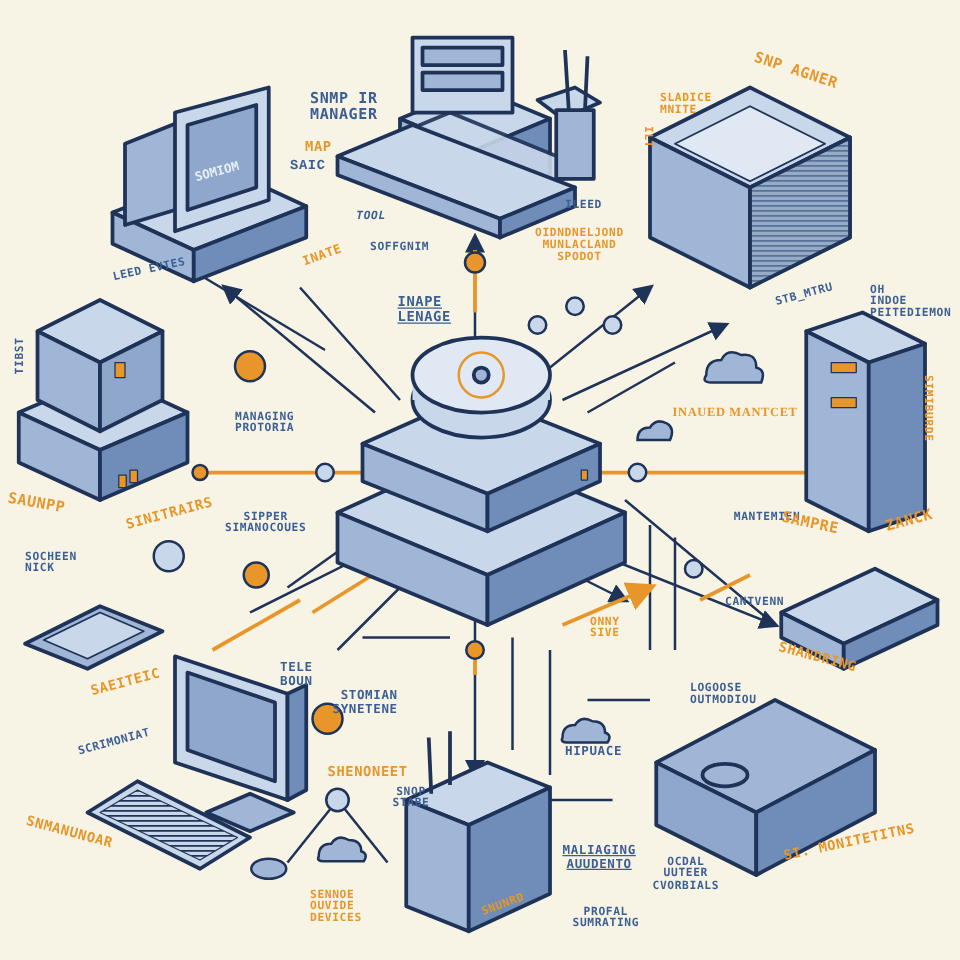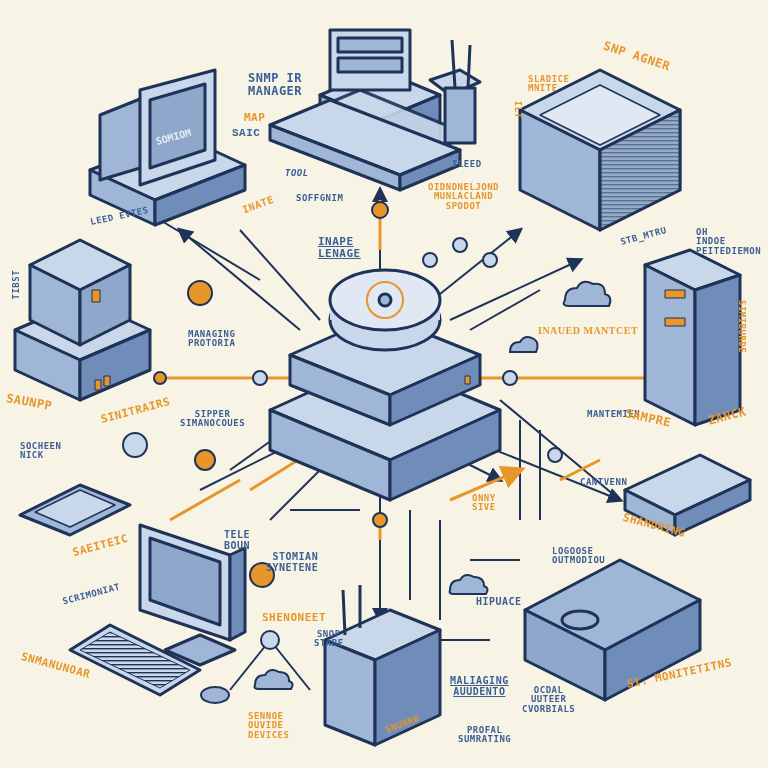--- a/index.html
+++ b/index.html
@@ -242,21 +242,21 @@
 <div class="lbl blue s10 c" style="left:224px;top:530px;text-align:right;">TELE
 BOUN</div>
 <div class="lbl blue s10 c" style="left:266px;top:552px;text-align:right;">STOMIAN
 SYNETENE</div>
 <div class="lbl orange s9" style="left:472px;top:494px;">ONNY
 SIVE</div>
 <div class="lbl blue s9" style="left:552px;top:547px;">LOGOOSE
 OUTMODIOU</div>
 <div class="lbl orange s11" style="left:622px;top:520px;transform:rotate(15deg);">SHANDRING</div>
 <div class="lbl blue s9" style="left:62px;top:590px;transform:rotate(-15deg);">SCRIMONIAT</div>
-<div class="lbl blue s10" style="left:476px;top:597px;">HIPUACE</div>
+<div class="lbl blue s10" style="left:452px;top:597px;">HIPUACE</div>
 <div class="lbl orange s11" style="left:262px;top:612px;">SHENONEET</div>
 <div class="lbl blue s9 c" style="left:278px;top:630px;padding-left:36px;">SNOP
 STABE</div>
 <div class="lbl orange s9" style="left:248px;top:712px;">SENNOE
 OUVIDE
 DEVICES</div>
 <div class="lbl orange s11" style="left:20px;top:660px;transform:rotate(15deg);">SNMANUNOAR</div>
 <div class="lbl blue s10 c" style="left:450px;top:676px;text-decoration:underline;">MALIAGING
 AUUDENTO</div>
 <div class="lbl blue s9 c" style="left:522px;top:686px;">OCDAL

